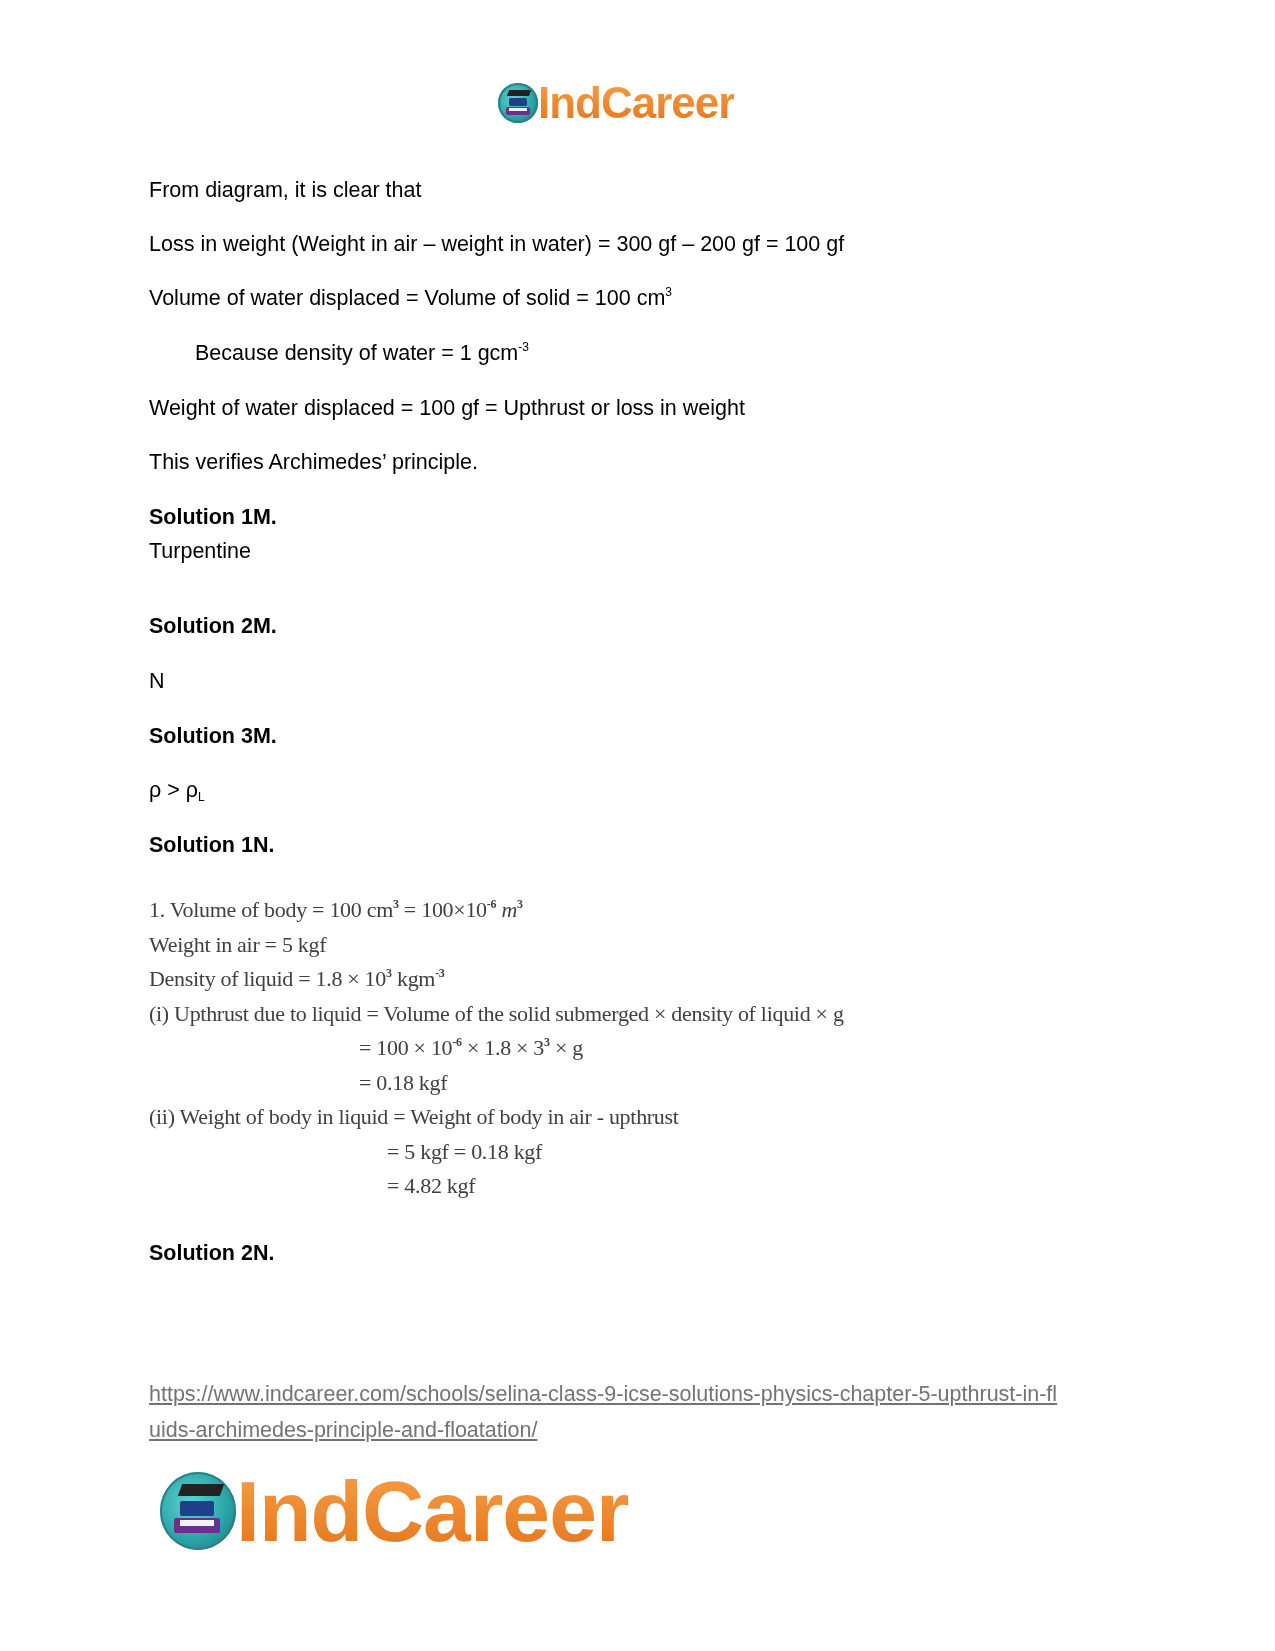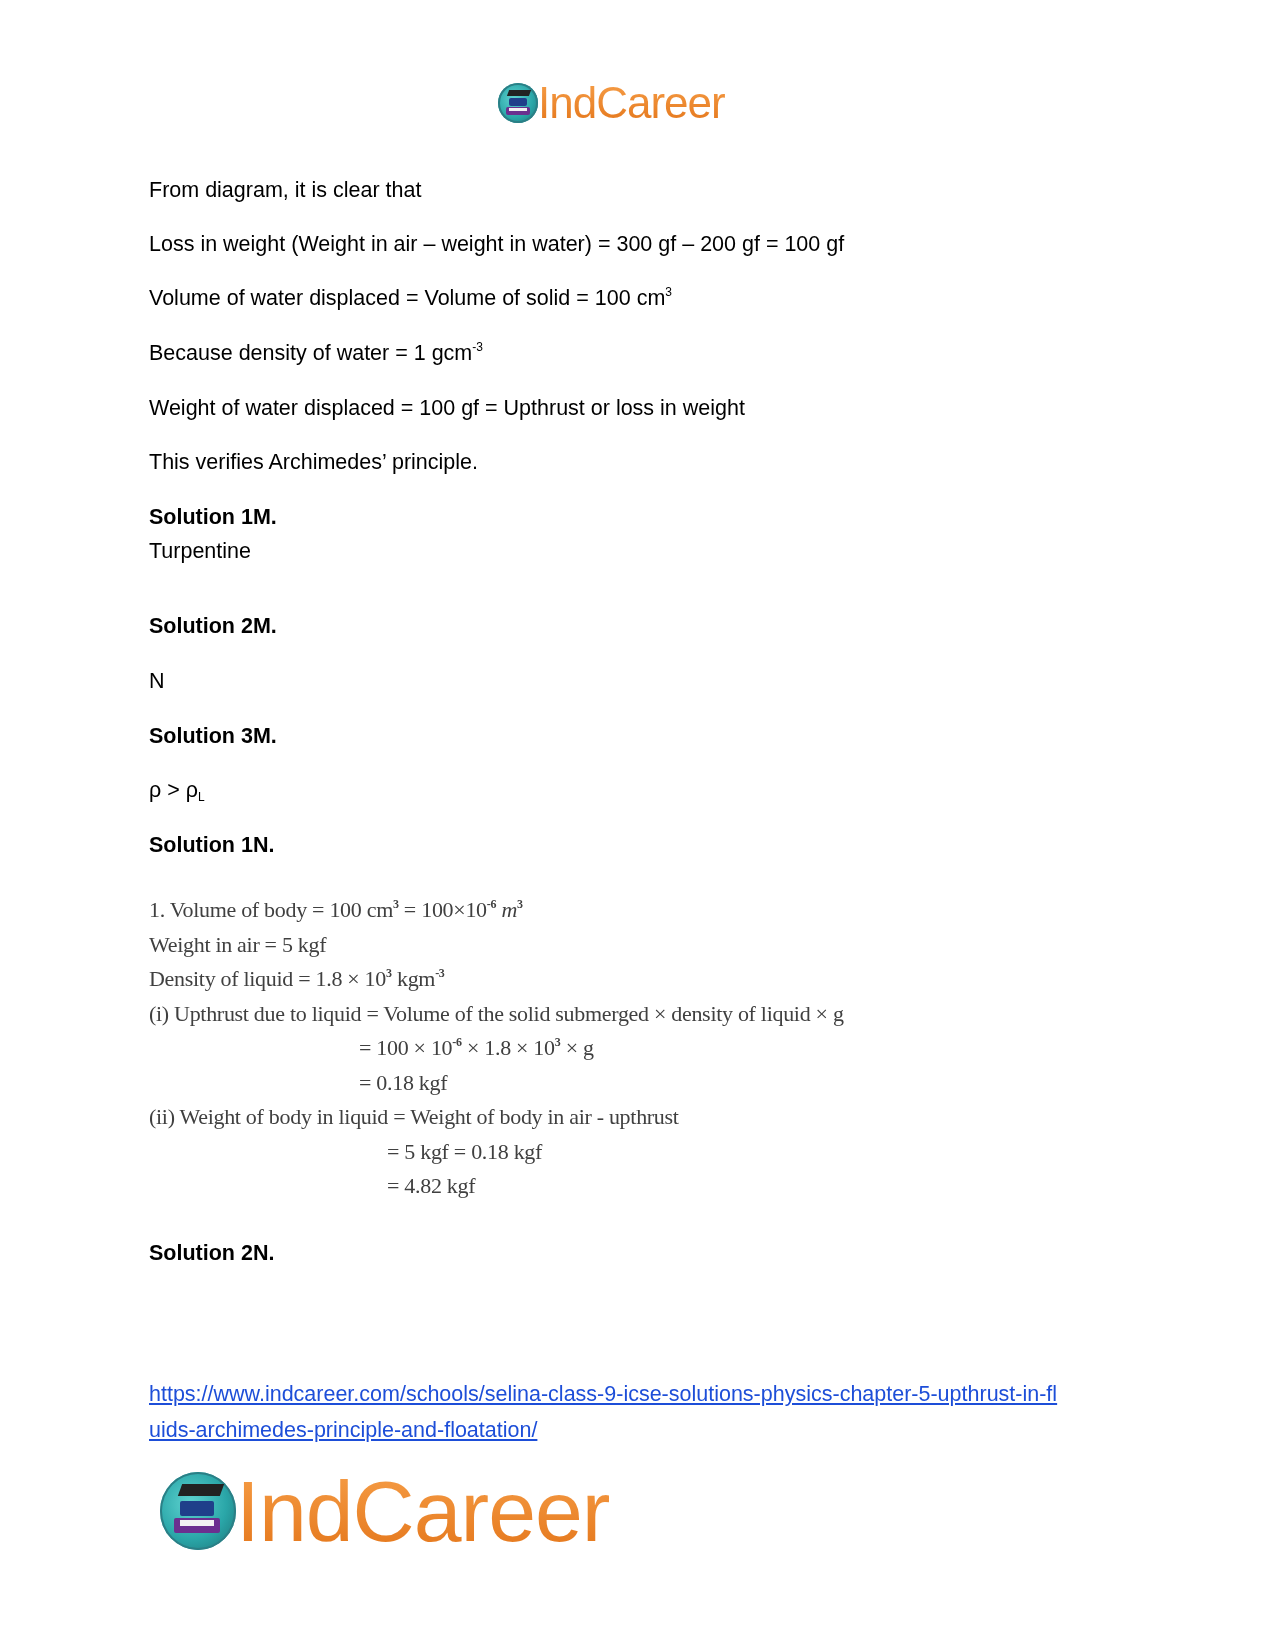--- a/index.html
+++ b/index.html
@@ -6,58 +6,58 @@
   body { width: 1275px; height: 1651px; position: relative; overflow: hidden;
          font-family: "Liberation Sans", sans-serif; color: #000; }
   .logo { position: absolute; display: flex; align-items: center; }
   .logo .mark { position: relative; border-radius: 50%;
     background: radial-gradient(circle at 40% 40%, #5fd3d0 0%, #2aa6a8 55%, #1b6f73 100%);
     box-shadow: inset 0 0 0 2px #2b7f86; }
   .logo .mark .book1 { position: absolute; background: #6b2f8f; border-radius: 2px; }
   .logo .mark .book2 { position: absolute; background: #1f3f8a; border-radius: 2px; }
   .logo .mark .pages { position: absolute; background: #f2f2f2; }
   .logo .mark .cap { position: absolute; background: #222; transform: skewX(-20deg); }
-  .logo .word { font-family: "Liberation Sans", sans-serif; font-weight: normal;
+  .logo .word { font-family: "Liberation Sans", sans-serif; font-weight: bold;
     background: linear-gradient(#f7a04a, #e37418); -webkit-background-clip: text;
     background-clip: text; color: #ea7d22; -webkit-text-fill-color: transparent; letter-spacing: -1px; }
 
   .line { position: absolute; left: 149px; font-size: 21.5px; line-height: 26px; white-space: nowrap; }
   .line.bold { font-weight: bold; }
   sup.s { font-size: 12px; vertical-align: 9px; line-height: 0; }
   sub.s { font-size: 12px; vertical-align: -4px; line-height: 0; }
 
   .math { position: absolute; left: 149px; top: 893px; font-family: "Liberation Serif", serif;
           font-size: 22px; line-height: 34.5px; color: #404040; letter-spacing: -0.3px; }
   .math .row { white-space: nowrap; height: 34.5px; }
   .math .ind1 { padding-left: 210px; }
   .math .ind2 { padding-left: 238px; }
   .math sup { font-size: 12px; font-weight: bold; vertical-align: 9px; line-height: 0; }
 
-  .link { position: absolute; left: 149px; font-size: 21.5px; color: #1d4ed8;
+  .link { position: absolute; left: 149px; font-size: 21.5px; color: #737373;
           text-decoration: underline; white-space: nowrap; line-height: 26px; }
 </style>
 </head>
 <body>
 
 <div class="logo" style="left:498px; top:80px; height:46px;">
   <div class="mark" style="width:40px;height:40px;">
     <div class="book1" style="left:8px;top:24px;width:24px;height:8px;"></div>
     <div class="pages" style="left:11px;top:25px;width:18px;height:3px;"></div>
     <div class="book2" style="left:11px;top:15px;width:18px;height:8px;"></div>
     <div class="cap" style="left:10px;top:7px;width:22px;height:6px;"></div>
   </div>
   <span class="word" style="font-size:44px;margin-left:0px;">IndCareer</span>
 </div>
 
 <div class="line" style="top:177px;">From diagram, it is clear that</div>
 <div class="line" style="top:231px;">Loss in weight (Weight in air – weight in water) = 300 gf – 200 gf = 100 gf</div>
 <div class="line" style="top:285px;">
   <span>Volume of water displaced = Volume of solid = 100 cm</span><sup class="s">3</sup>
 </div>
-<div class="line" style="top:340px;">
+<div class="line" style="top:340px;margin-left:46px;">
   <span>Because density of water = 1 gcm</span><sup class="s">-3</sup>
 </div>
 <div class="line" style="top:395px;">Weight of water displaced = 100 gf = Upthrust or loss in weight</div>
 <div class="line" style="top:449px;">This verifies Archimedes’ principle.</div>
 
 <div class="line bold" style="top:504px;text-align:center;">Solution 1M.</div>
 <div class="line" style="top:538px;">Turpentine</div>
 <div class="line bold" style="top:613px;">Solution 2M.</div>
 <div class="line" style="top:668px;">N</div>
 <div class="line bold" style="top:723px;text-align:right;">Solution 3M.</div>
@@ -69,21 +69,21 @@
 <div class="math">
   <div class="row">
     <span>1. Volume of body = 100 cm</span><sup>3</sup><span> = 100×10</span><sup>-6</sup><i> m</i><sup>3</sup>
   </div>
   <div class="row">Weight in air = 5 kgf</div>
   <div class="row">
     <span>Density of liquid = 1.8 × 10</span><sup>3</sup><span> kgm</span><sup>-3</sup>
   </div>
   <div class="row">(i) Upthrust due to liquid = Volume of the solid submerged × density of liquid × g</div>
   <div class="row ind1">
-    <span>= 100 × 10</span><sup>-6</sup><span> × 1.8 × 10</span><sup>3</sup><span> × g</span>
+    <span>= 100 × 10</span><sup>-6</sup><span> × 1.8 × 3</span><sup>3</sup><span> × g</span>
   </div>
   <div class="row ind1">= 0.18 kgf</div>
   <div class="row">(ii) Weight of body in liquid = Weight of body in air - upthrust</div>
   <div class="row ind2">= 5 kgf = 0.18 kgf</div>
   <div class="row ind2">= 4.82 kgf</div>
 </div>
 
 <div class="line bold" style="top:1240px;">Solution 2N.</div>
 
 <a class="link" style="top:1381px;">https://www.indcareer.com/schools/selina-class-9-icse-solutions-physics-chapter-5-upthrust-in-fl</a>

